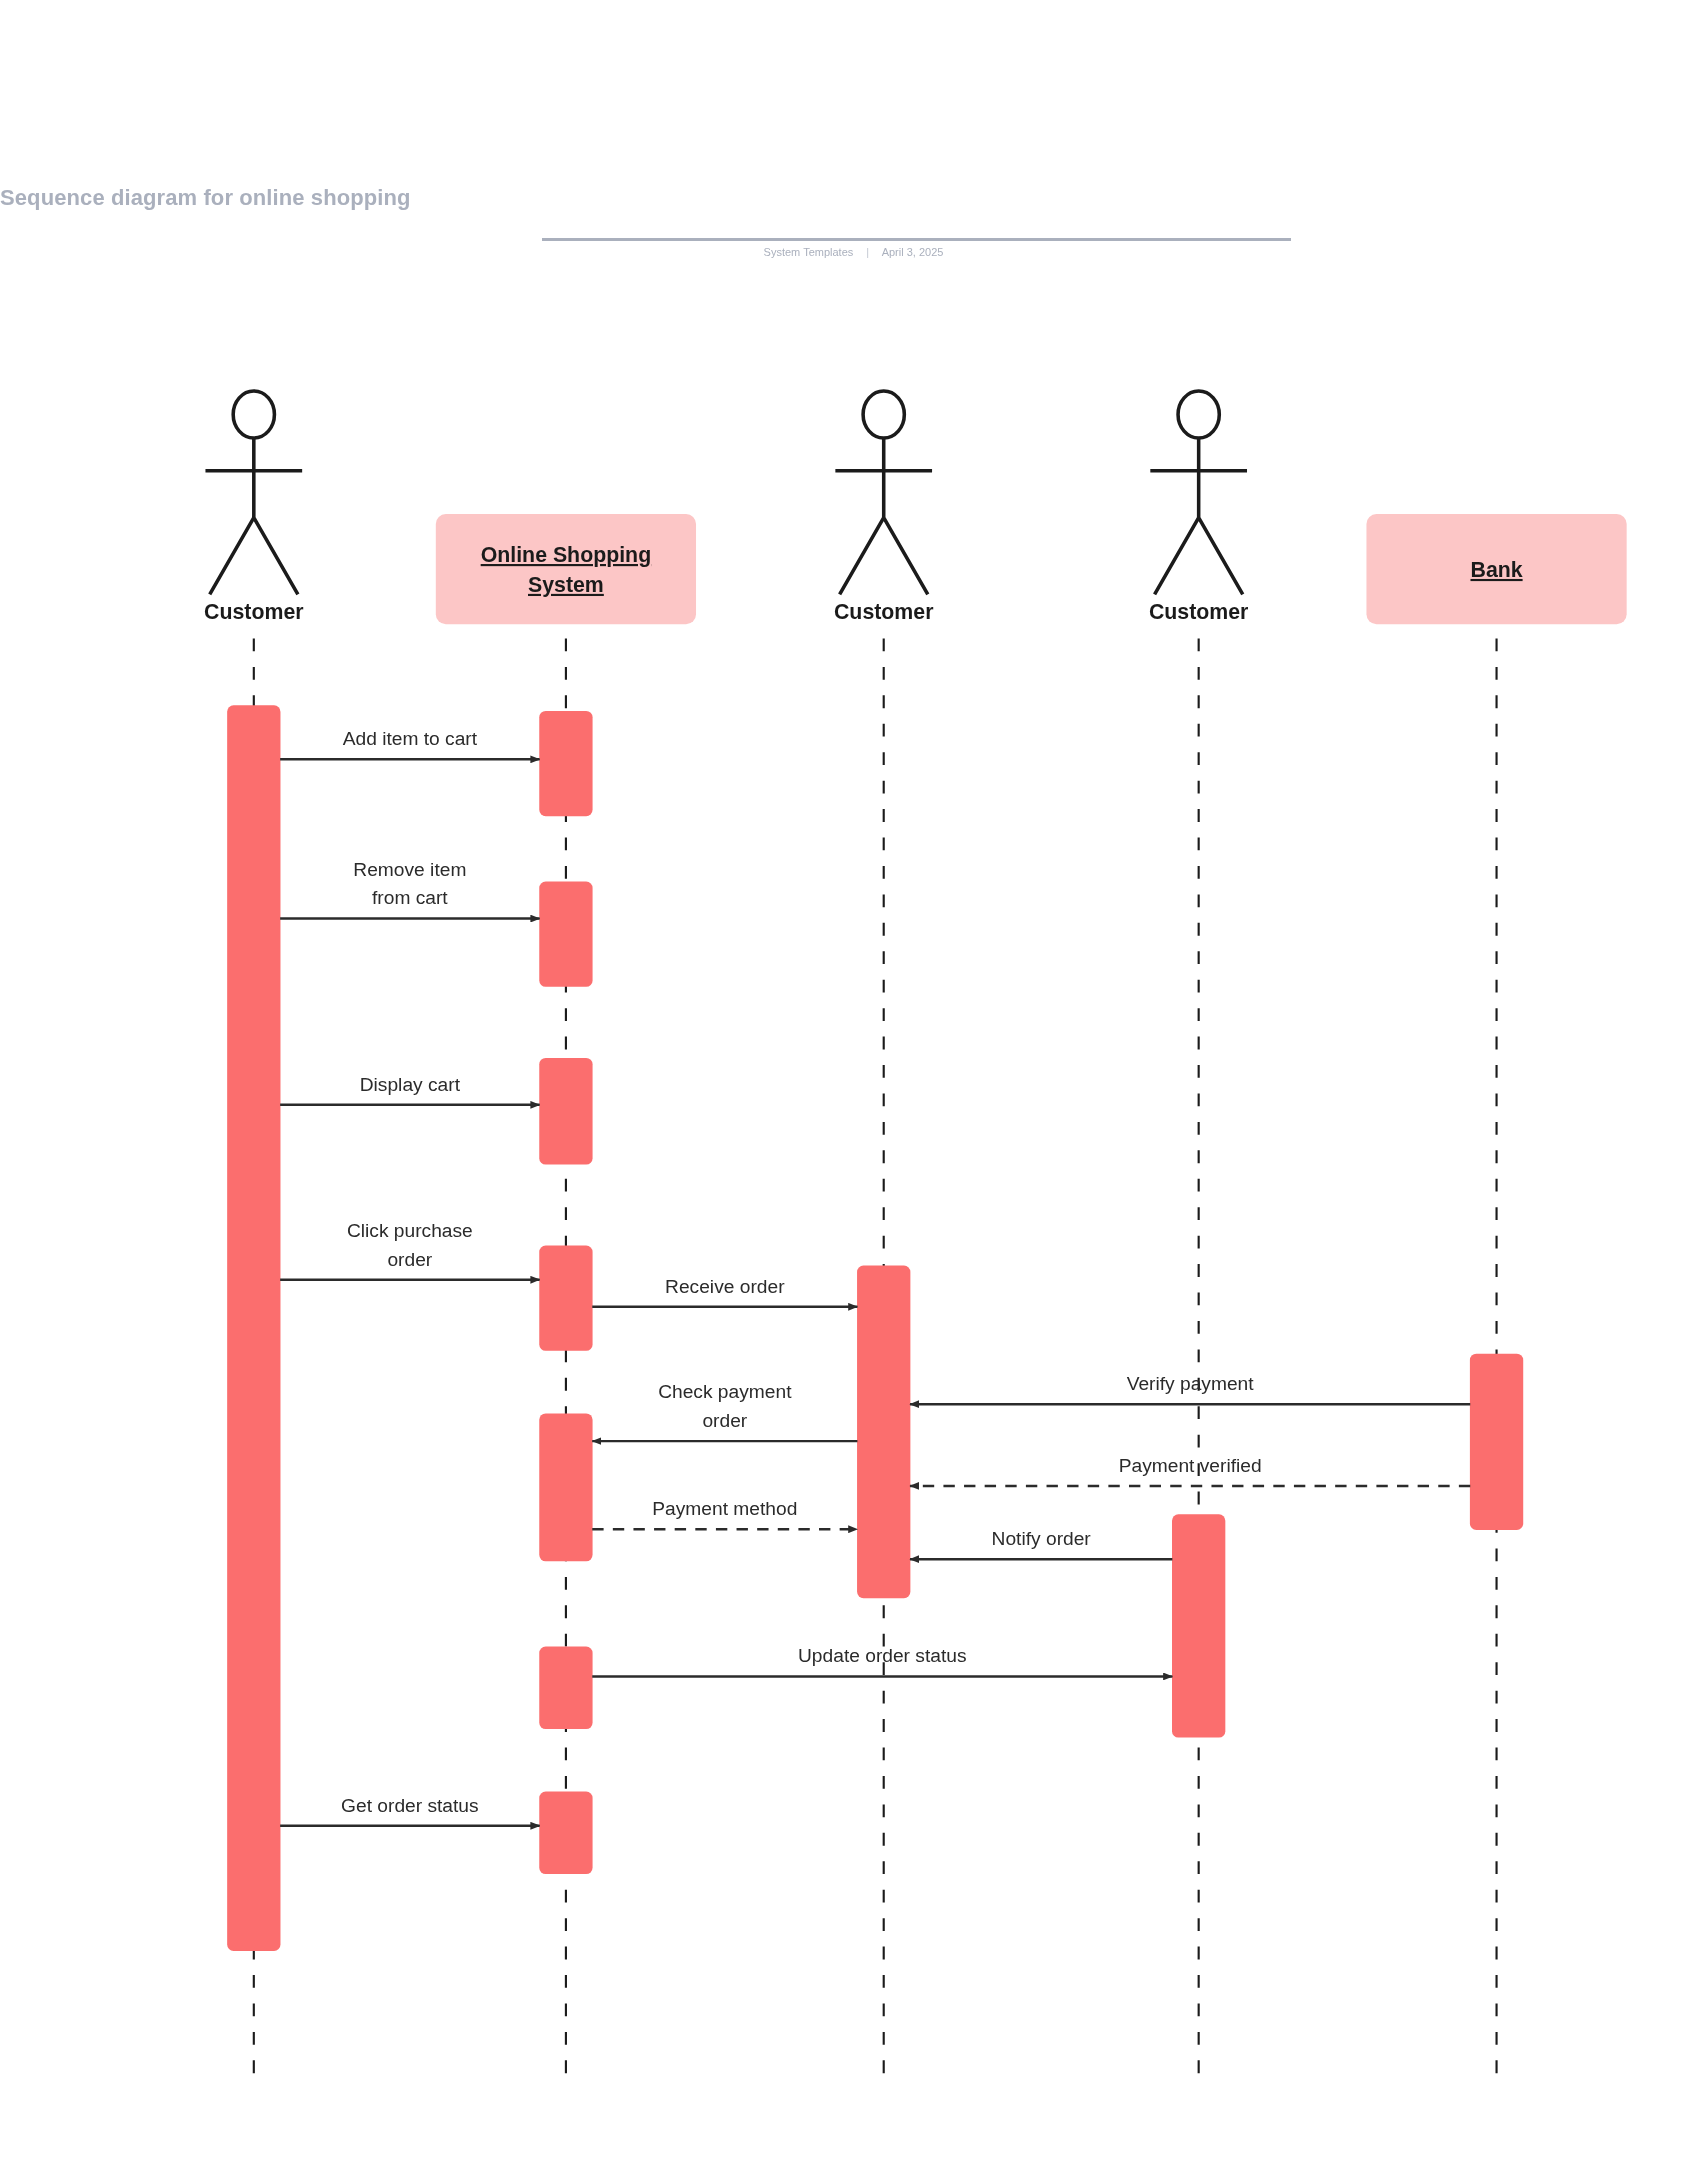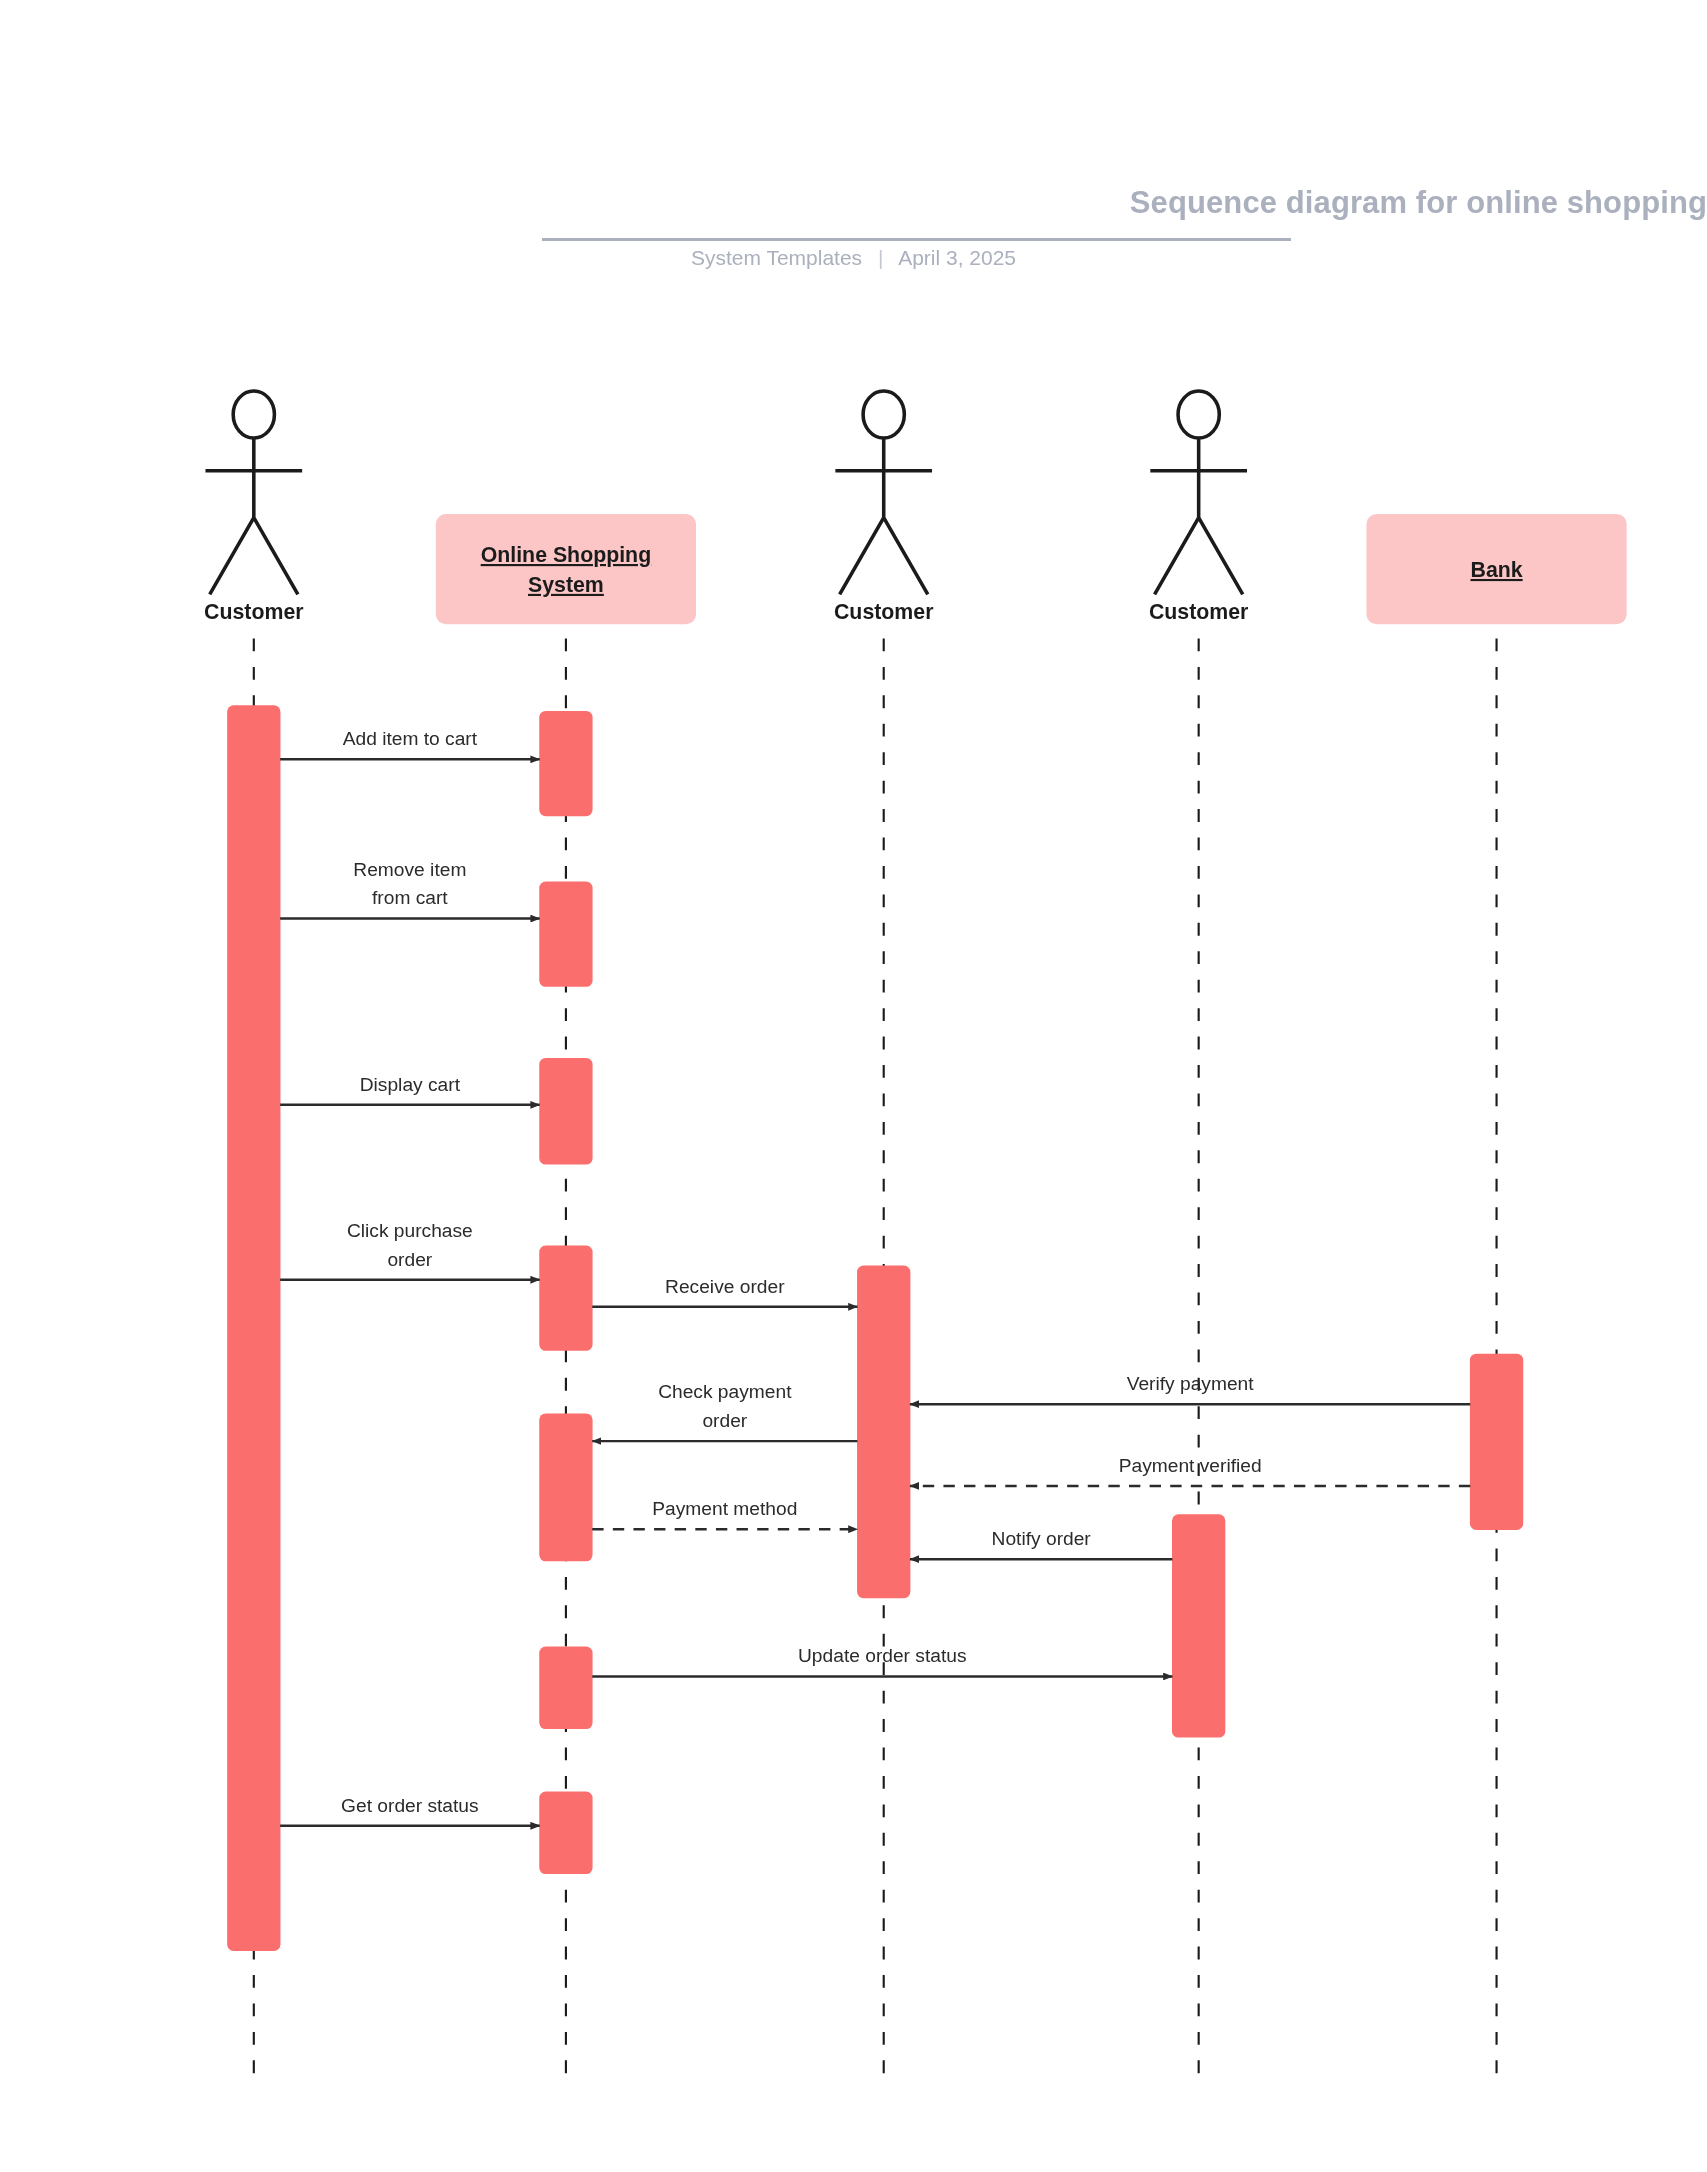--- a/index.html
+++ b/index.html
@@ -26,42 +26,42 @@
     left: 0;
     top: 0;
     width: 1707px;
     text-align: center;
   }
   .doc-title {
     position: absolute;
     left: 0;
     top: 186px;
     width: 1707px;
-    text-align: right;
-    font-size: 31px;
+    text-align: left;
+    font-size: 22px;
     font-weight: bold;
     color: #aab0bd;
     letter-spacing: 0.1px;
     line-height: 1.1;
   }
   .title-rule {
     position: absolute;
     left: 542px;
     top: 238px;
     width: 749px;
     height: 2.8px;
     background: #aab0bd;
   }
   .doc-subtitle {
     position: absolute;
     left: 0;
     top: 246px;
     width: 1707px;
     text-align: center;
-    font-size: 21px;
+    font-size: 11px;
     color: #aab0bd;
     font-weight: normal;
   }
   .subtitle-sep {
     display: inline-block;
     padding: 0 10px;
     color: #c3c8d2;
   }
 
   

